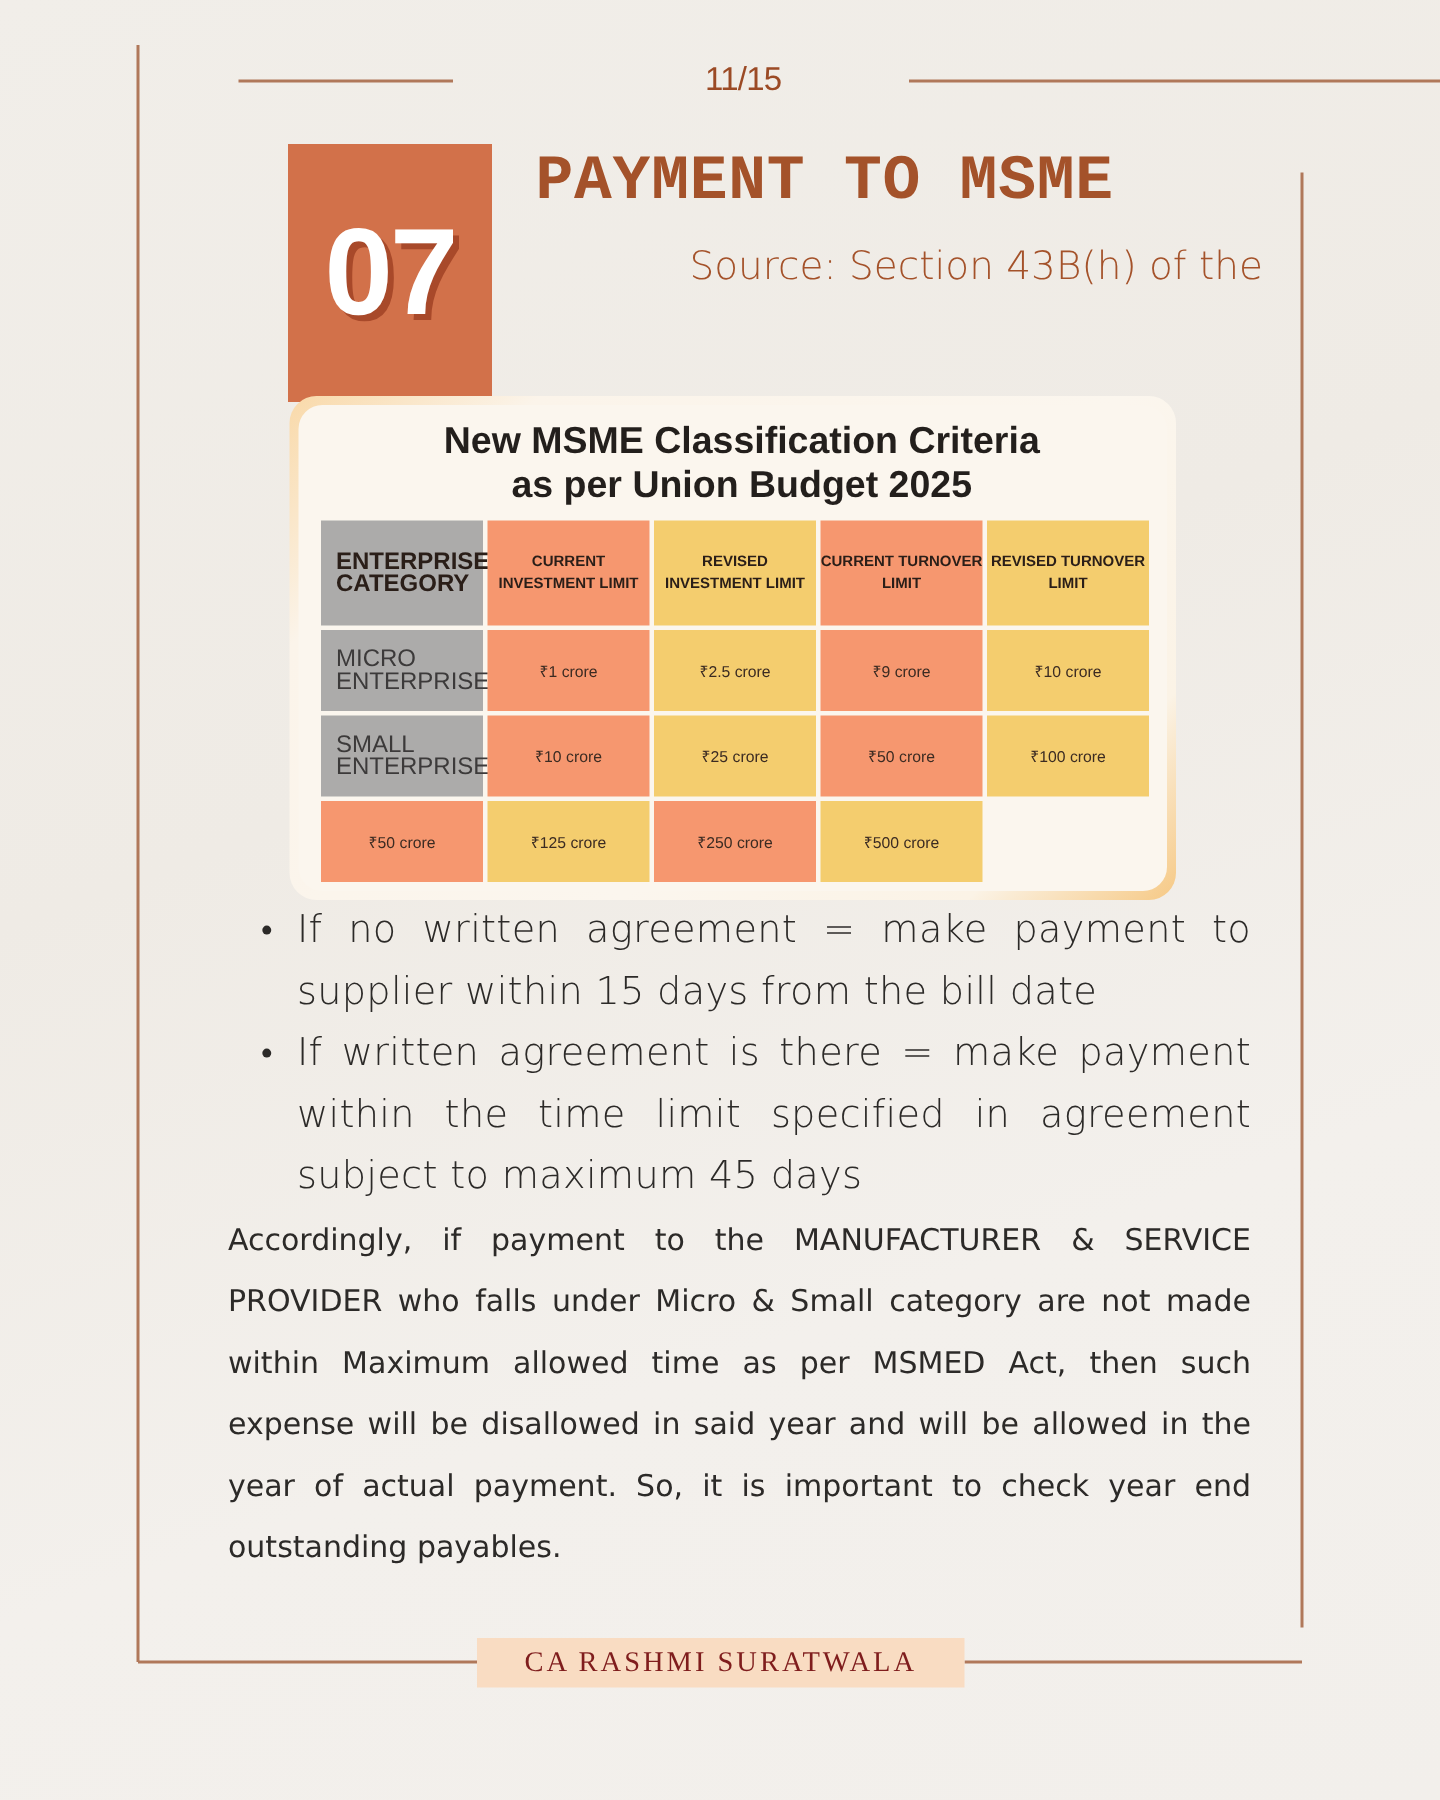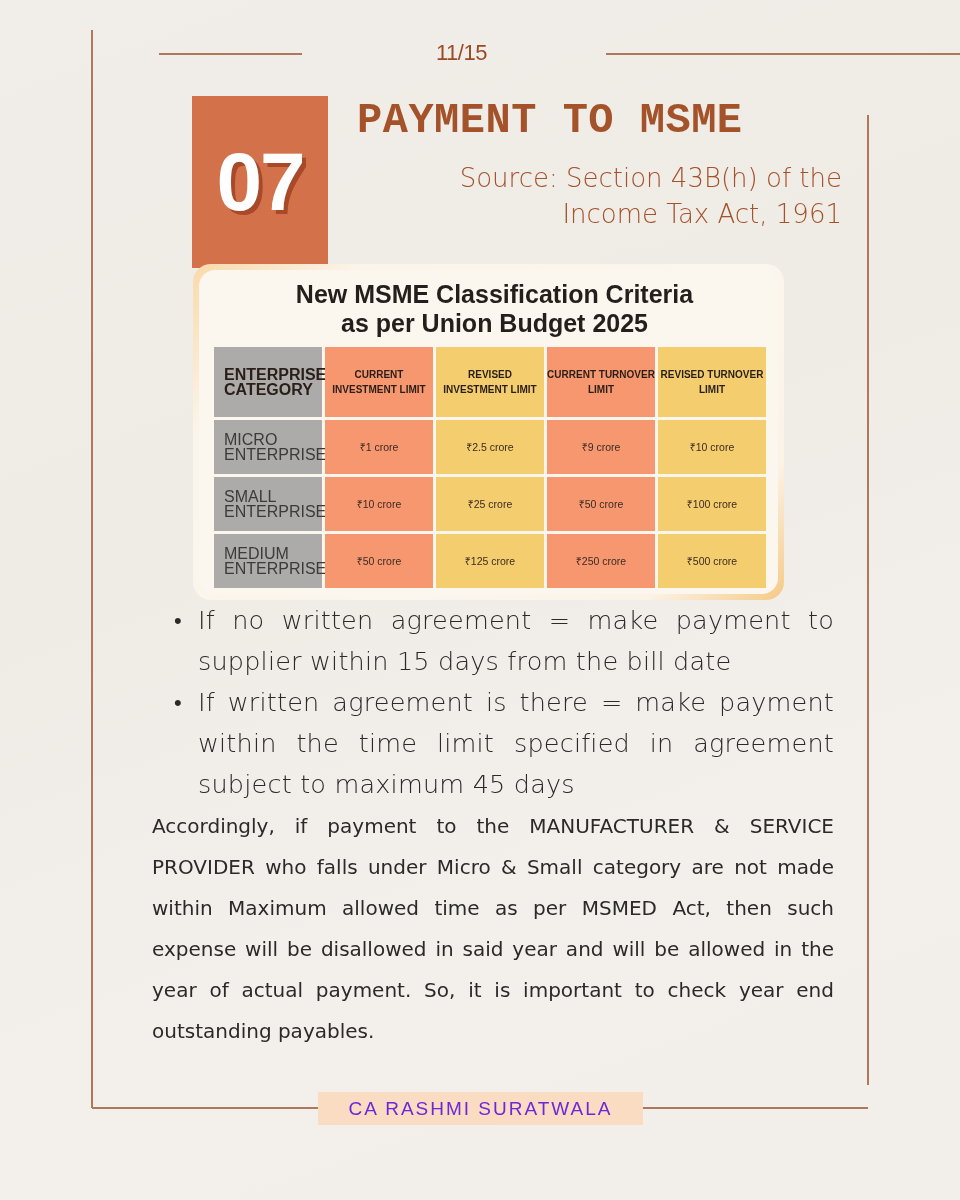--- a/index.html
+++ b/index.html
@@ -5,21 +5,21 @@
   * { margin: 0; padding: 0; box-sizing: border-box; }
   html, body { width: 960px; height: 1200px; overflow: hidden; }
   body {
     position: relative;
     background: linear-gradient(160deg, #f1eee9 0%, #efebe5 40%, #f3f0ec 70%, #f2efeb 100%);
     font-family: "DejaVu Sans", sans-serif;
   }
   .line { position: absolute; background: #b0785a; }
 
   .page-counter {
-    position: absolute; left: 436px; top: 40px; width: 70px;
+    position: absolute; left: 470px; top: 40px; width: 70px;
     font-family: "Liberation Sans", sans-serif;
     font-size: 22px; color: #9b4a25; letter-spacing: -0.5px;
   }
   .badge {
     position: absolute; left: 192px; top: 96px; width: 136px; height: 172px;
     background: #d2714a;
     display: flex; align-items: center; justify-content: center;
   }
   .badge span {
     font-family: "Liberation Sans", sans-serif; font-weight: 700;
@@ -80,21 +80,21 @@
   .para {
     position: absolute; left: 152px; top: 806px; width: 682px;
     font-family: "DejaVu Sans", sans-serif; font-size: 20px; line-height: 41px;
     color: #2c2a28; text-align: justify; text-align-last: left;
   }
   .author {
     position: absolute; left: 318px; top: 1092px; width: 325px; height: 33px;
     background: #f9dcc2; display: flex; align-items: center; justify-content: center;
   }
   .author span {
-    font-family: Liberation Sans, sans-serif; font-size: 19px; letter-spacing: 2px; color: #6d28d9;
+    font-family: Liberation Serif, serif; font-size: 19px; letter-spacing: 2px; color: #7f1d1d;
   }
 </style>
 </head>
 <body>
 
 <div class="line" style="left:91px; top:30px; width:2px; height:1078px;"></div>
 <div class="line" style="left:159px; top:53px; width:143px; height:2px;"></div>
 <div class="line" style="left:455px; top:53px; width:505px; height:2px; margin-left:151px; width:354px;"></div>
 <div class="line" style="left:867px; top:115px; width:2px; height:970px;"></div>
 <div class="line" style="left:92px; top:1107px; width:226px; height:2px;"></div>
@@ -103,21 +103,20 @@
 <div class="page-counter">11/15</div>
 
 <div class="badge">
   <span>07</span>
 </div>
 
 <div class="title">PAYMENT TO MSME</div>
 
 <div class="source">
   <div>Source: Section 43B(h) of the</div>
-  <div>Income Tax Act, 1961</div>
 </div>
 
 <div class="card">
   <div class="card-inner">
     <div class="card-title">
       <div>New MSME Classification Criteria</div>
       <div>as per Union Budget 2025</div>
     </div>
   </div>
 </div>
@@ -134,21 +133,20 @@
   <div class="cell rev">₹2.5 crore</div>
   <div class="cell cur">₹9 crore</div>
   <div class="cell rev">₹10 crore</div>
 
   <div class="cell cat body">SMALL ENTERPRISE</div>
   <div class="cell cur">₹10 crore</div>
   <div class="cell rev">₹25 crore</div>
   <div class="cell cur">₹50 crore</div>
   <div class="cell rev">₹100 crore</div>
 
-  <div class="cell cat body">MEDIUM ENTERPRISE</div>
   <div class="cell cur">₹50 crore</div>
   <div class="cell rev">₹125 crore</div>
   <div class="cell cur">₹250 crore</div>
   <div class="cell rev">₹500 crore</div>
 </div>
 
 <div class="bullets">
   <div class="bullet">
     <span class="dot">•</span>
     <span class="txt">If no written agreement = make payment to supplier within 15 days from the bill date</span>

